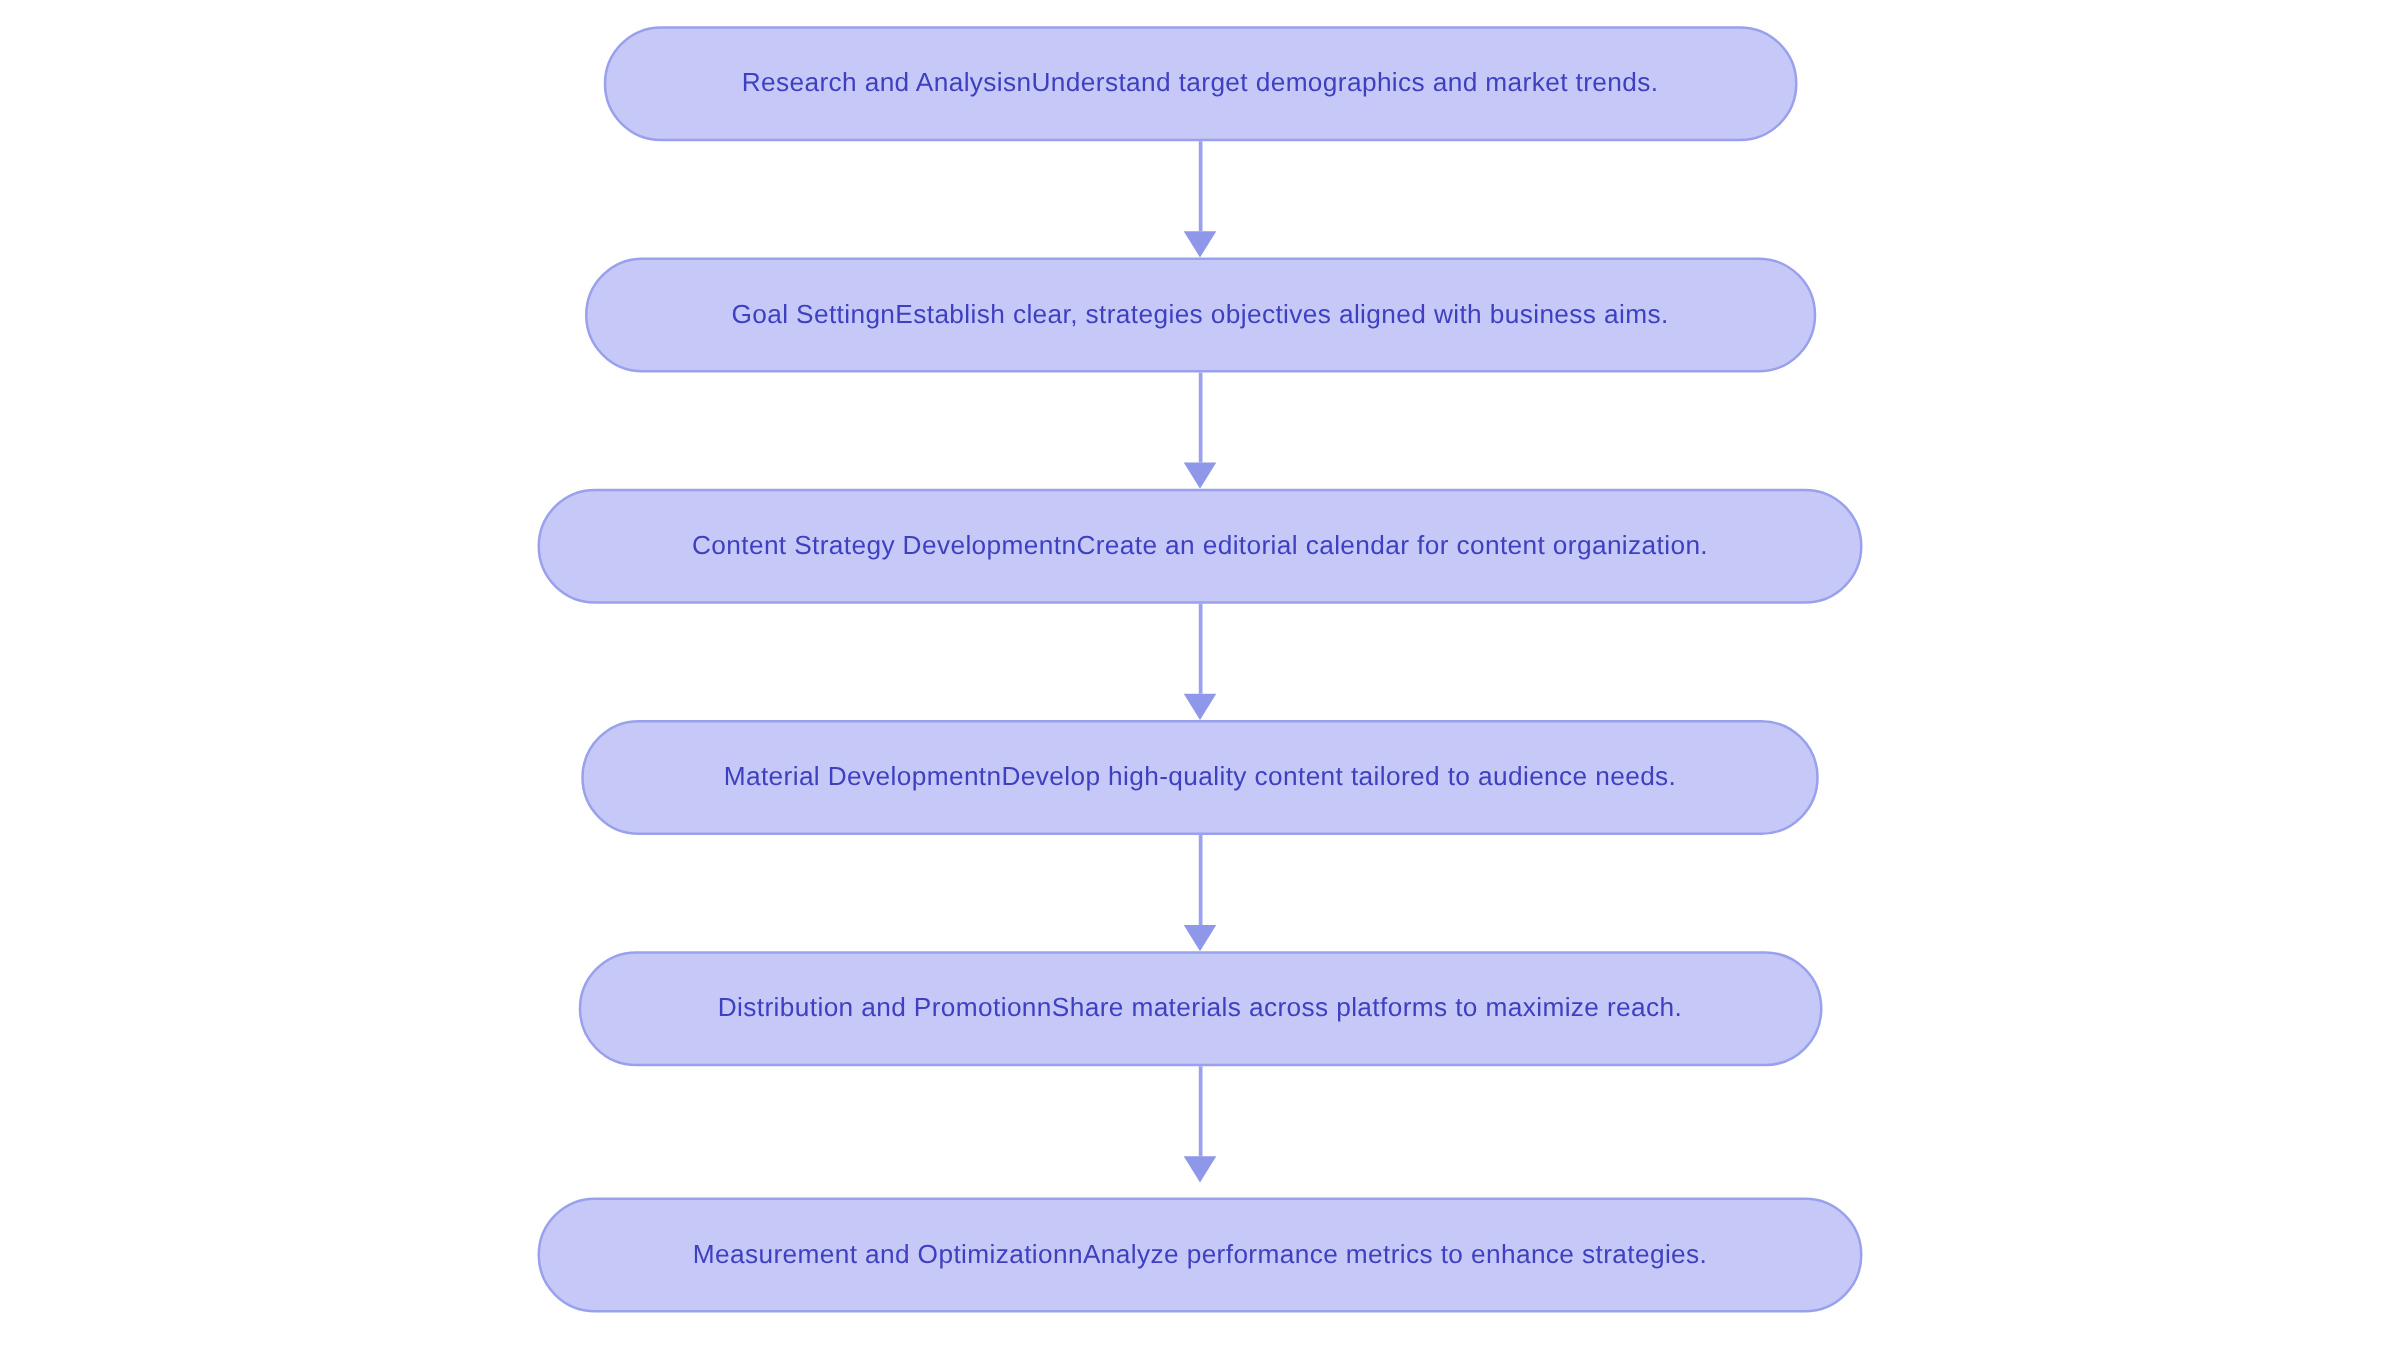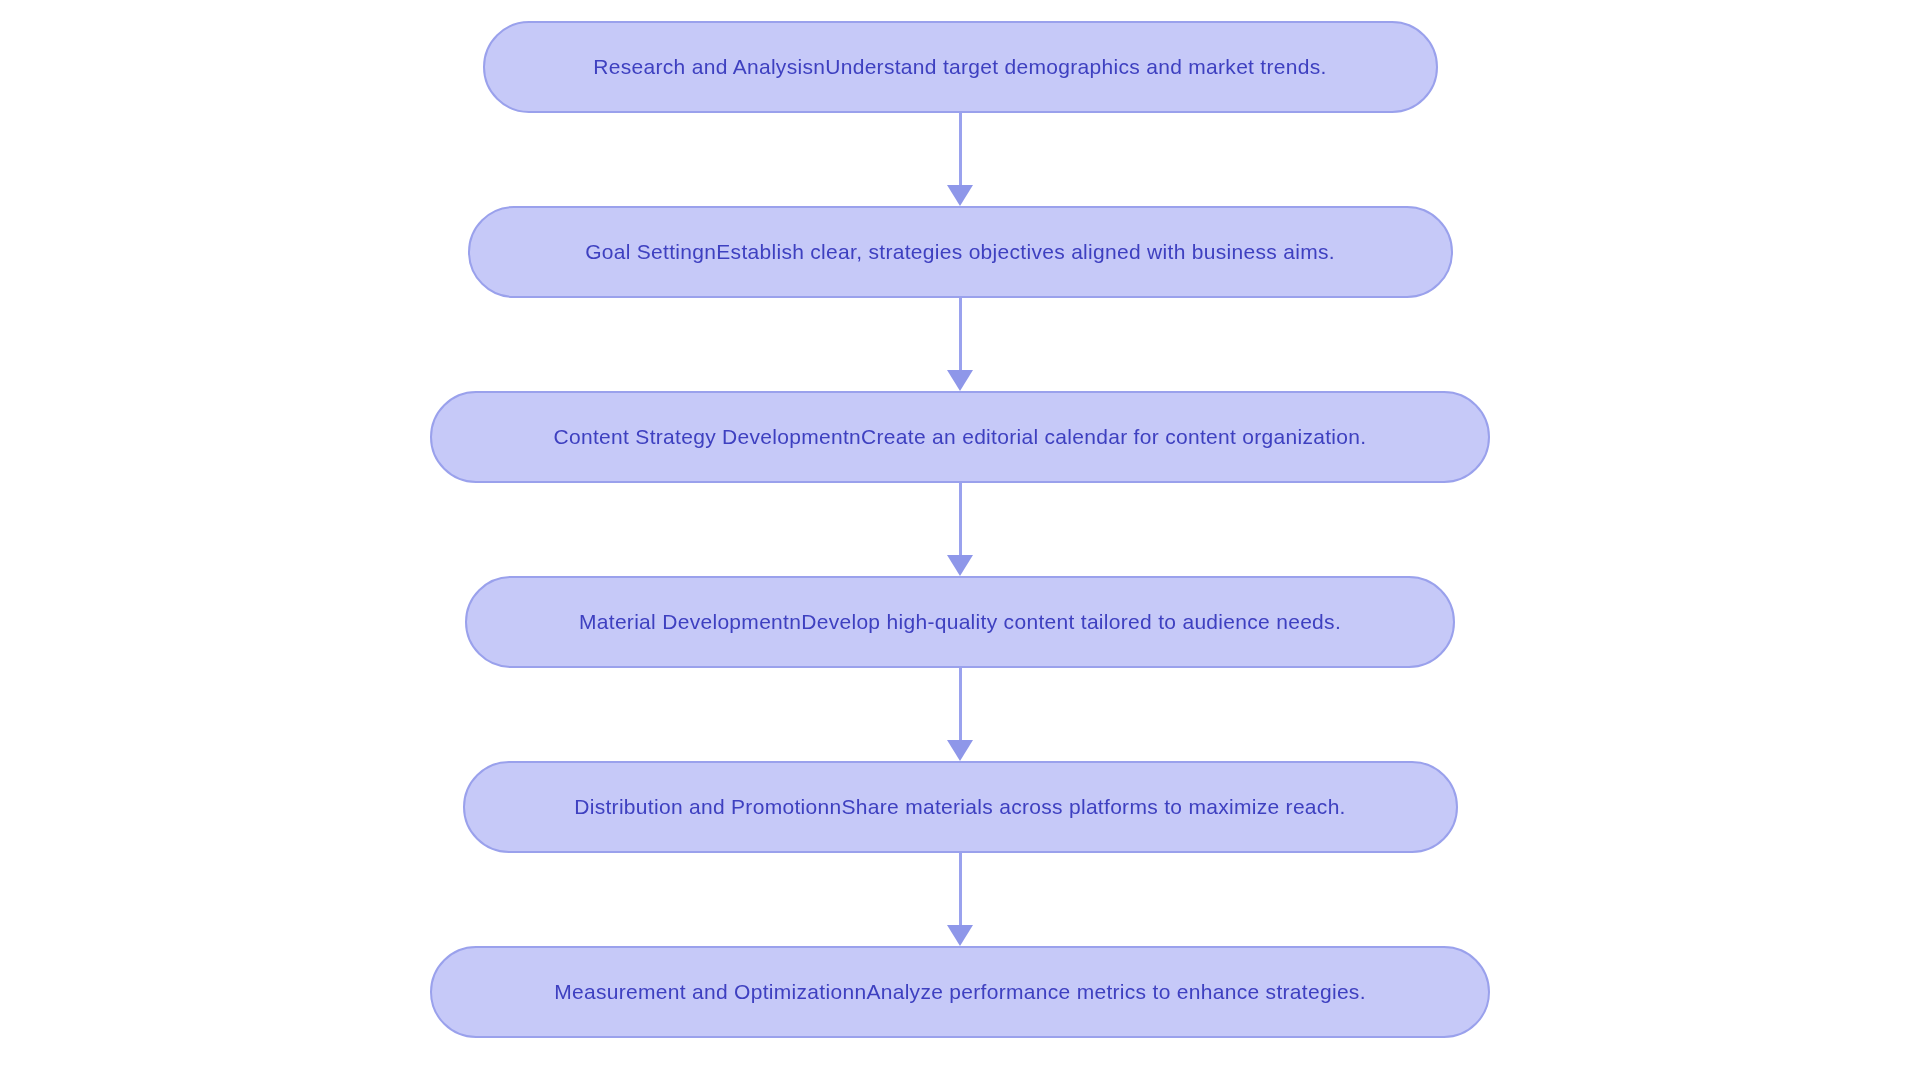--- a/index.html
+++ b/index.html
@@ -34,21 +34,21 @@
     font-size: 21px;
     letter-spacing: 0.3px;
     padding: 0 32px;
     flex: 0 0 auto;
   }
   .n1 { width: 955px; }
   .n2 { width: 985px; }
   .n3 { width: 1060px; }
   .n4 { width: 990px; text-align: right; }
   .n5 { width: 995px; text-align: center; }
-  .n6 { width: 1060px; }
+  .n6 { width: 1060px; margin-top: 12px; }
   .connector {
     height: 93px;
     display: flex;
     flex-direction: column;
     align-items: center;
     flex: 0 0 auto;
   }
   .shaft {
     width: 3px;
     flex: 1 1 auto;

